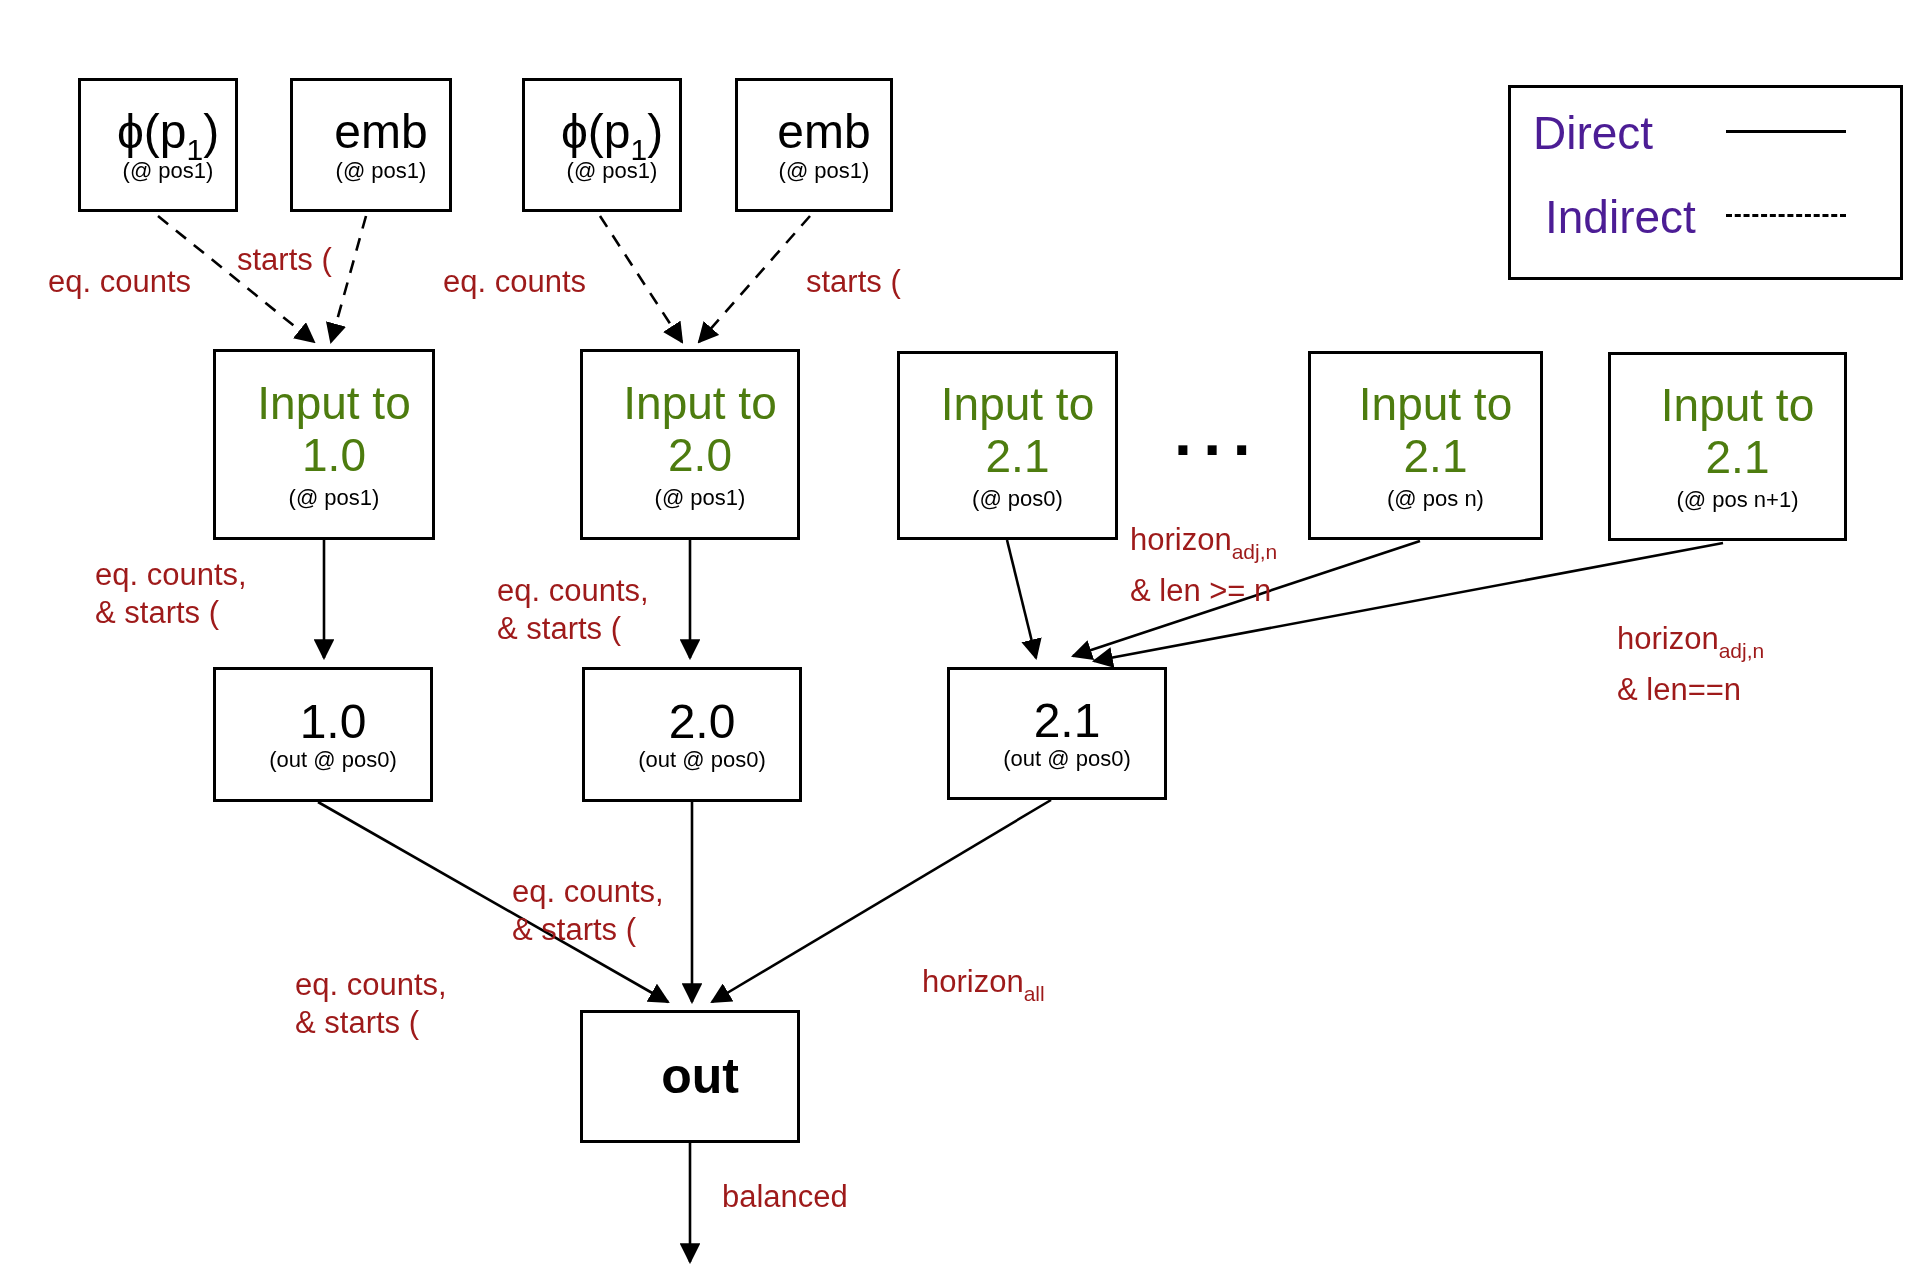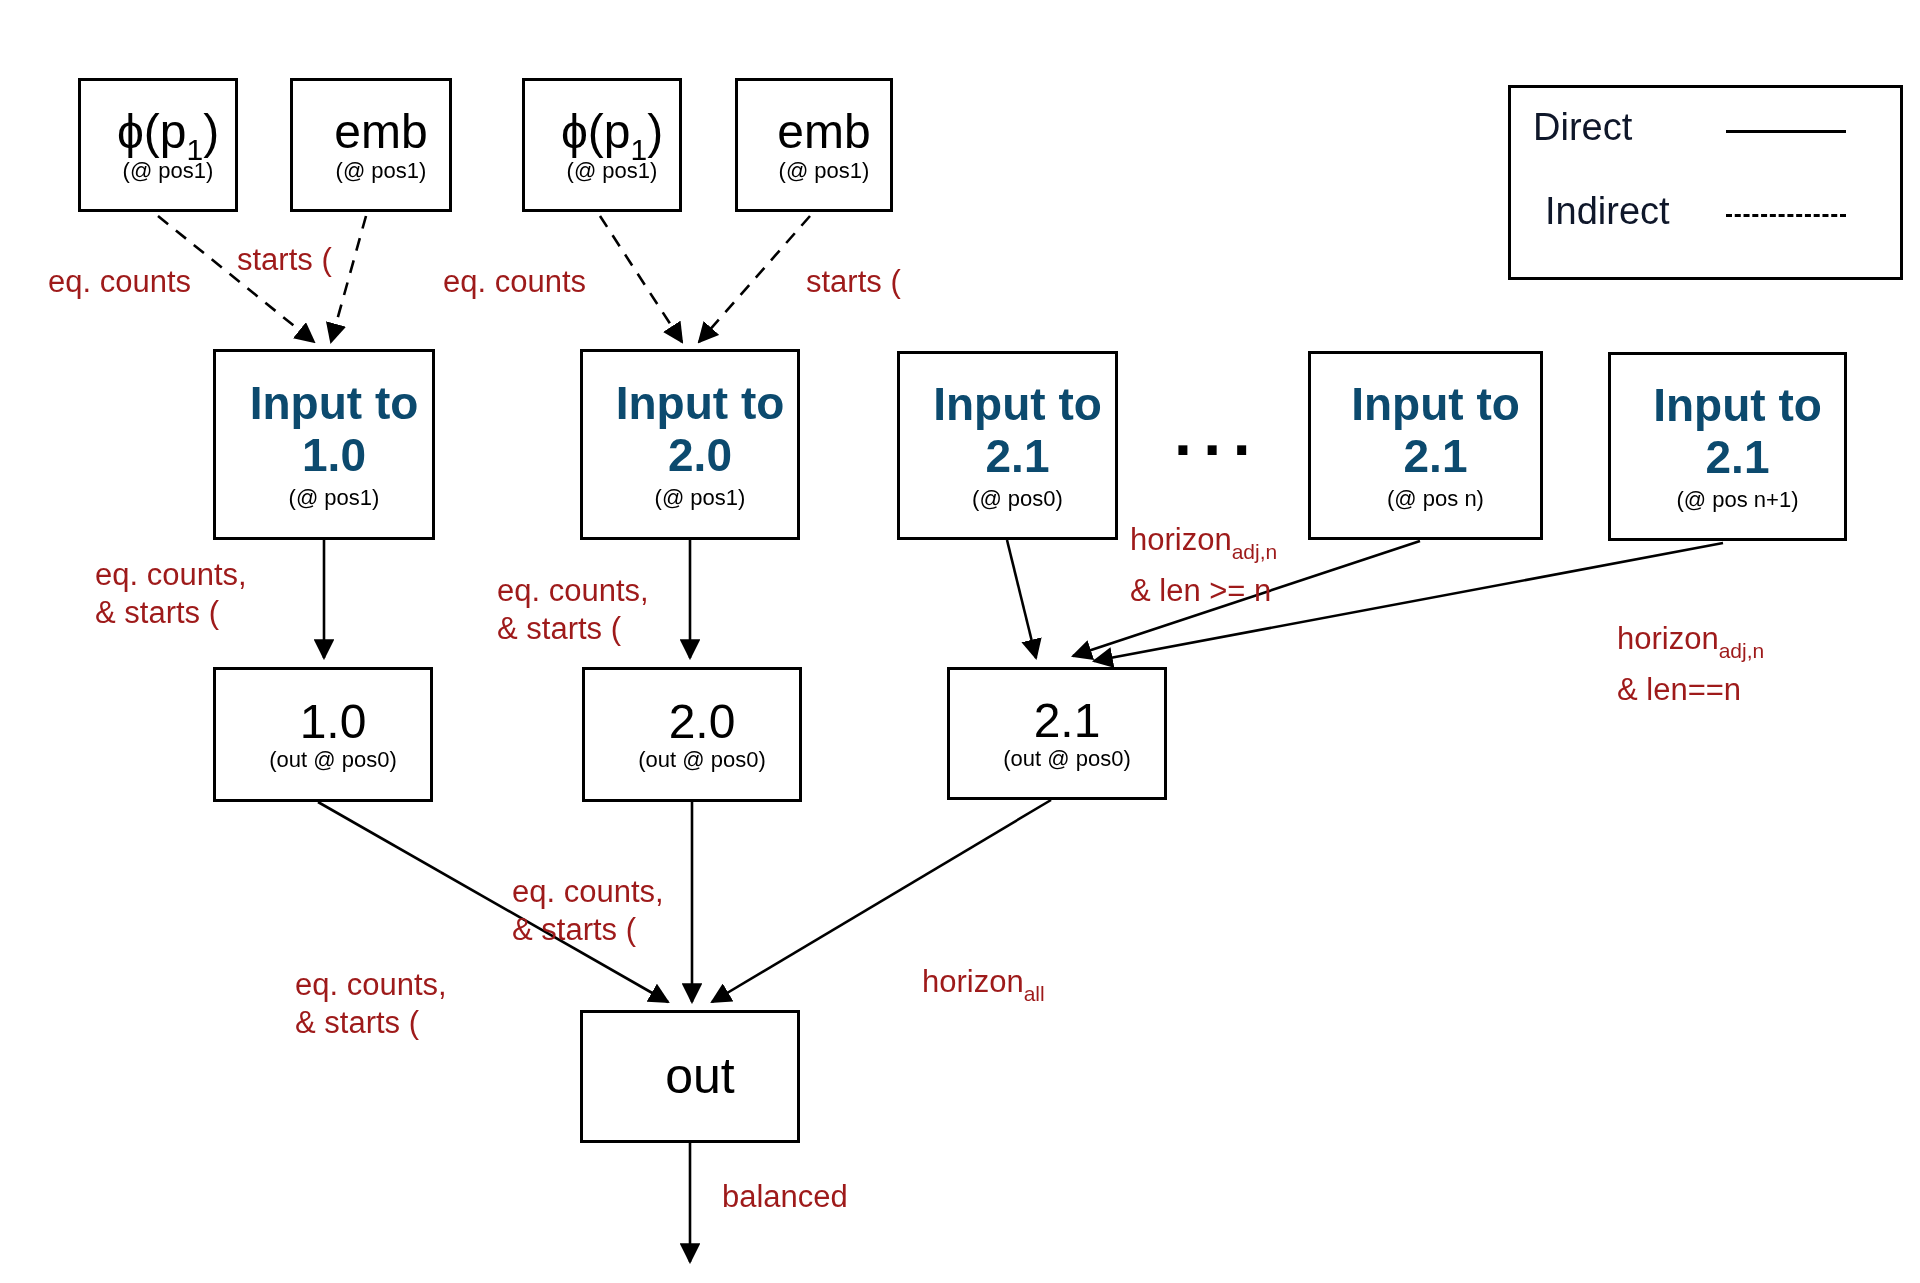--- a/index.html
+++ b/index.html
@@ -15,38 +15,38 @@
     position:absolute;
     border:3px solid #000;
     background:#fff;
     display:flex;flex-direction:column;
     align-items:center;justify-content:center;
     text-align:center;
     color:#000;
     box-sizing:border-box;
     padding-left:20px;
   }
-  .ntitle{font-size:46px;line-height:1.12;color:#0c4a6e;font-weight:bold;}
+  .ntitle{font-size:46px;line-height:1.12;color:#4d7c0f;}
   .ntitle-big{font-size:48px;line-height:1.05;color:#000;}
   .nsubtitle{font-size:22px;line-height:1.15;margin-top:4px;color:#000;}
   .tsub{font-size:30px;position:relative;top:12px;}
   .elabel{
     position:absolute;
     color:#9e1a1a;
     font-size:31px;
     line-height:1.22;
     white-space:nowrap;
   }
   .sub{font-size:21px;position:relative;top:9px;}
   .hline2{margin-top:13px;}
   #legend{
     position:absolute;left:1508px;top:85px;width:395px;height:195px;
     border:3px solid #000;background:#fff;box-sizing:border-box;
   }
-  .legend-label{position:absolute;font-size:38px;color:#0f172a;}
+  .legend-label{position:absolute;font-size:46px;color:#4c1d95;}
   .legend-line{position:absolute;width:120px;height:0;}
   .lsolid{border-top:3px solid #000;}
   .ldash{border-top:3px dashed #000;}
   #ellipsis{
     position:absolute;left:1168px;top:418px;width:100px;
     font-size:64px;font-weight:bold;letter-spacing:8px;color:#000;
     text-align:center;line-height:64px;
   }
 </style>
 </head>
@@ -168,19 +168,19 @@
     <div>&amp; starts (</div>
   </div>
   <div class="elabel" style="left:512px;top:873px;">
     <div>eq. counts,</div>
     <div>&amp; starts (</div>
   </div>
   <div class="elabel" style="left:922px;top:963px;">
     <span>horizon</span><span class="sub">all</span>
   </div>
 
-  <div class="node" style="left:580px;top:1010px;width:220px;height:133px;">
+  <div class="node" style="left:580px;top:1010px;width:220px;height:133px;font-weight:bold;">
     <div class="ntitle-big" style="font-size:50px;">out</div>
   </div>
 
   <div class="elabel" style="left:722px;top:1178px;">balanced</div>
 
 </div>
 
 </body></html>

